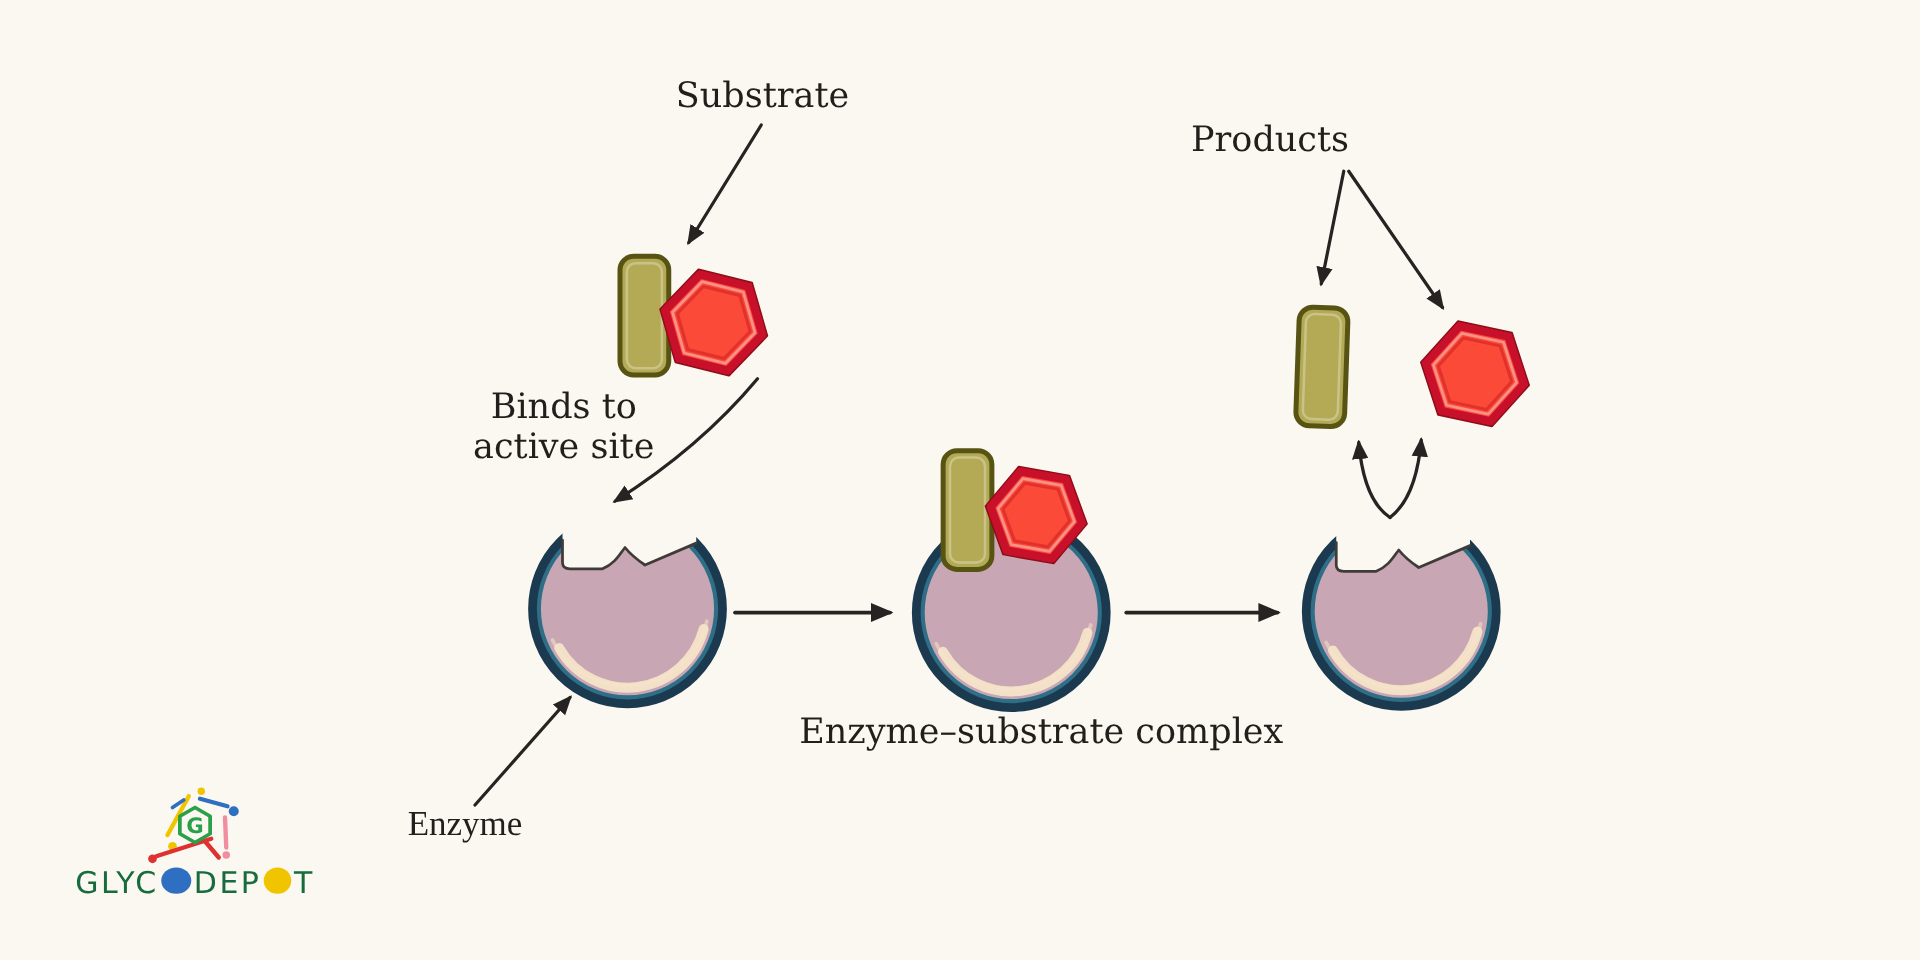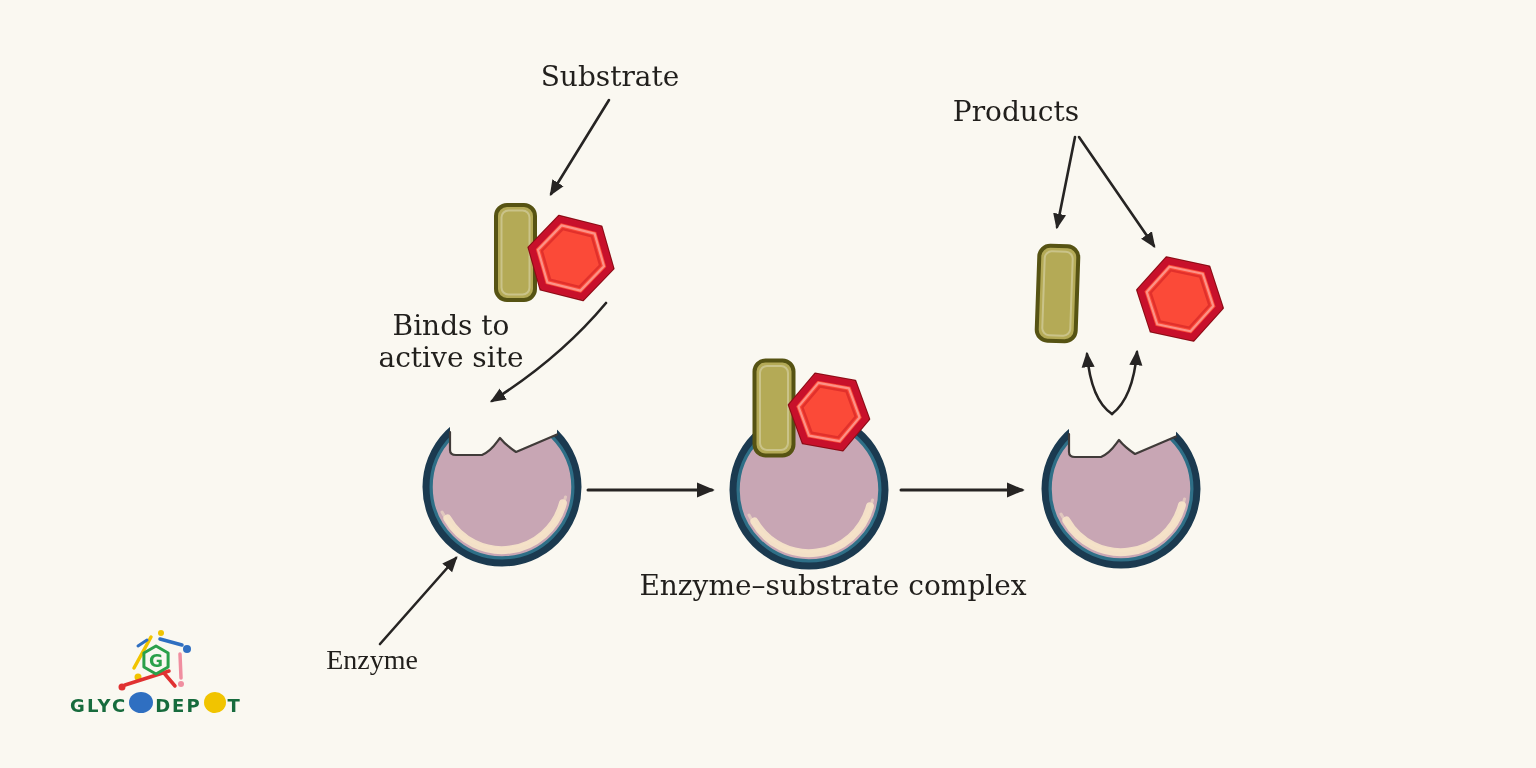--- a/index.html
+++ b/index.html
@@ -43,21 +43,21 @@
   .ah{fill:var(--arrow);}
 
   
   .logo{
     position:absolute;left:36px;top:628px;width:240px;text-align:center;
     font-family:"DejaVu Sans", "Liberation Sans", sans-serif;
   }
   .logo-icon{display:block;margin:0 auto -2px auto;}
   .logo-stick{stroke-linecap:round;fill:none;}
   .wordmark{
-    font-weight:bold;font-size:18px;letter-spacing:2px;
+    font-weight:normal;font-size:24px;letter-spacing:2px;
     color:var(--logo_green);white-space:nowrap;
   }
   .dot{display:inline-block;width:22px;height:21px;border-radius:50%;vertical-align:-1px;margin:0 2px;}
   .dot-blue{background:var(--logo_blue);width:24px;}
   .dot-yellow{background:var(--logo_yellow);}
 </style>
 </head>
 <body>
 
 <div class="stage">

